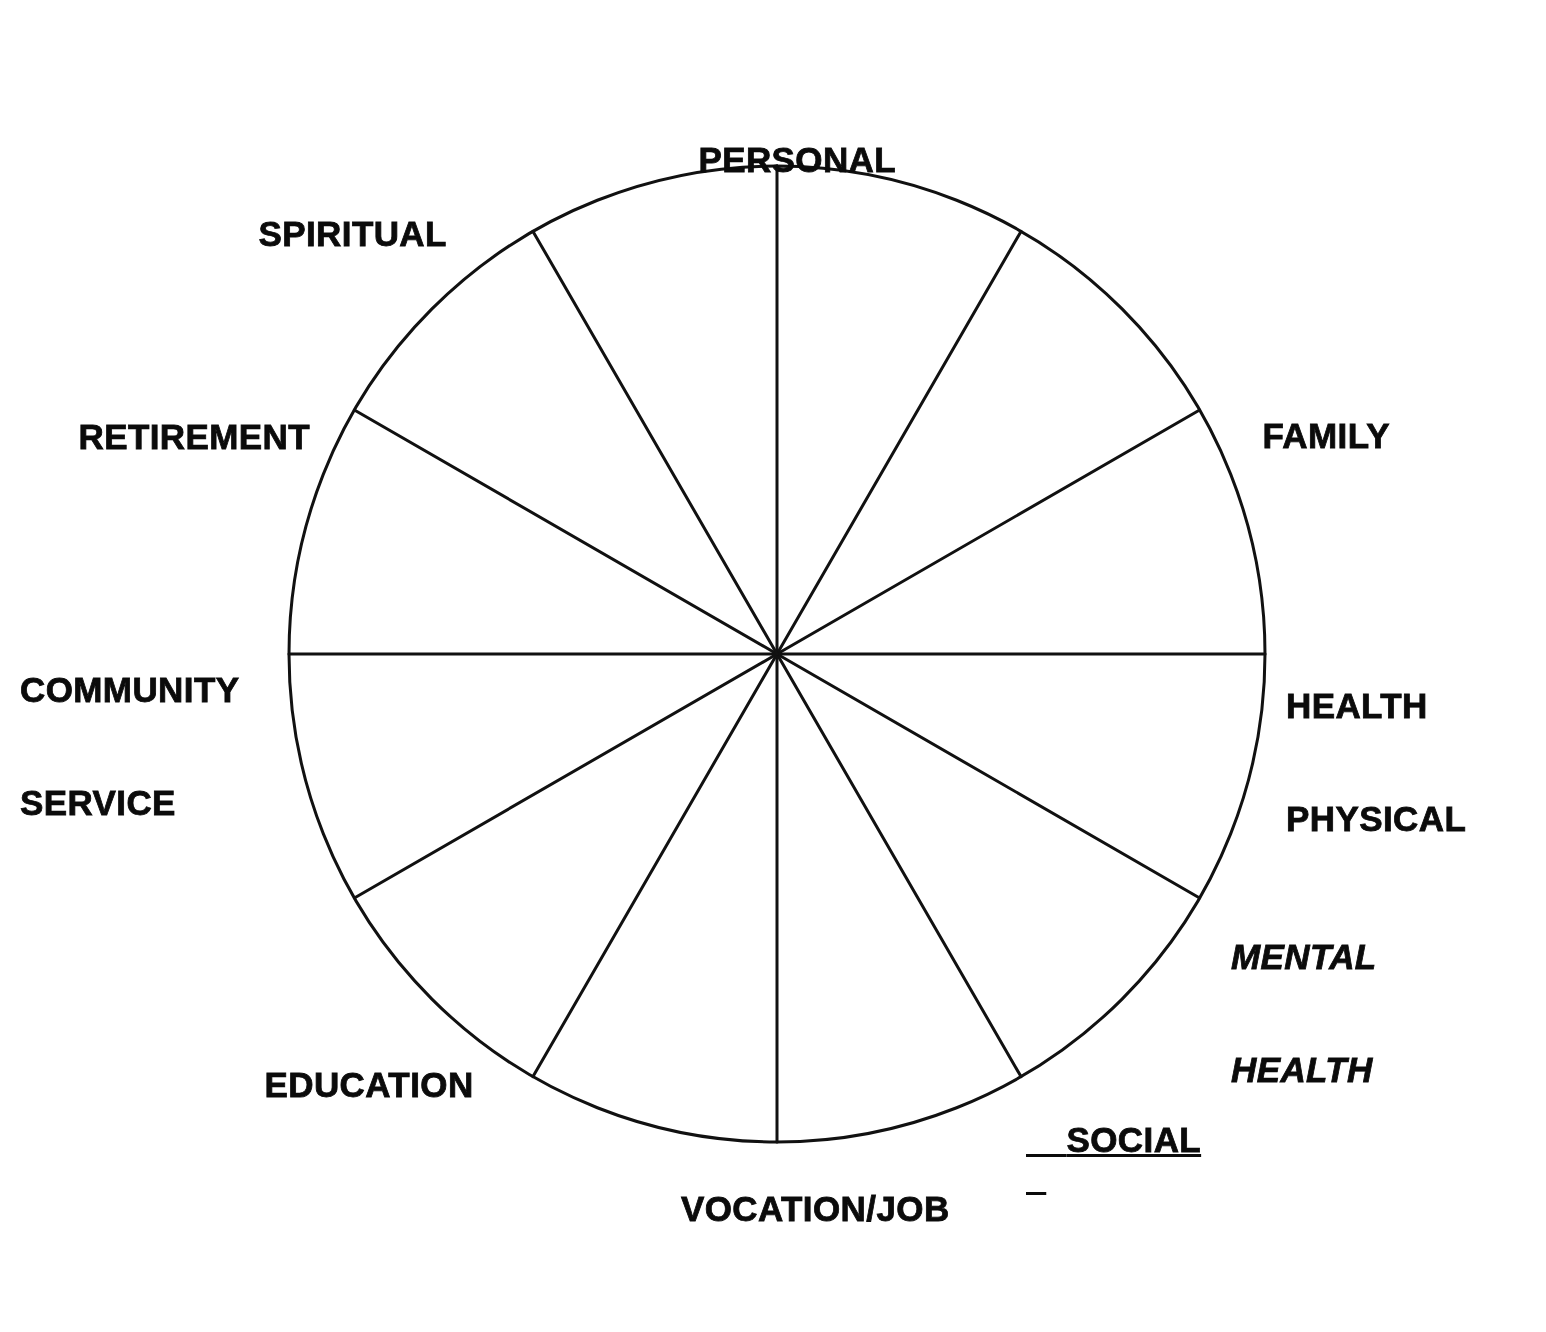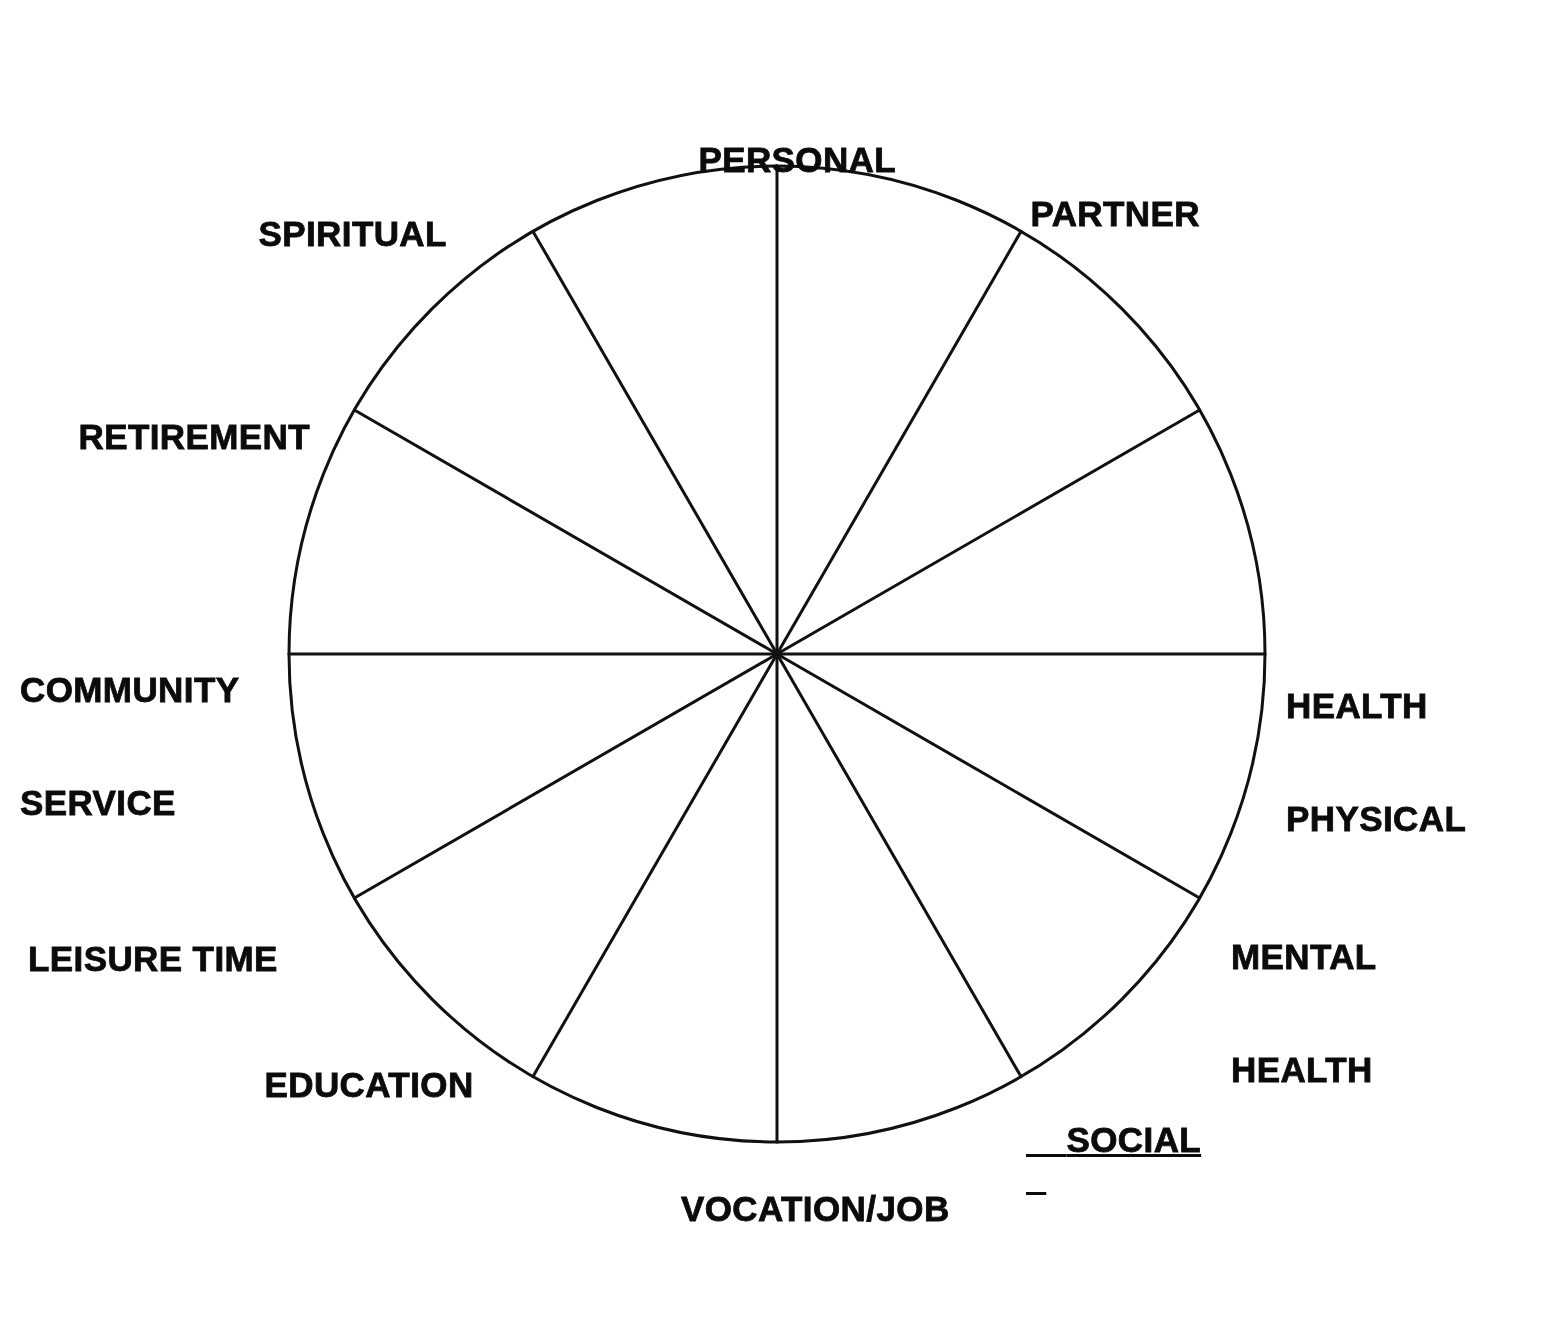--- a/index.html
+++ b/index.html
@@ -70,49 +70,48 @@
           <line x1="777" y1="654" x2="354.38" y2="410.00"></line>
           <line x1="777" y1="654" x2="533.00" y2="231.38"></line>
         </g>
     </g>
   </svg>
 
   <div class="sector-label lbl-center" style="left:557px; top:103px; width:440px;">
     <span>PERSONAL</span>
   </div>
 
-  <div class="sector-label lbl-left" style="left:990px; top:157px; width:340px;">
-    <span>PARTNER</span>
+
+  <div class="sector-label lbl-left" style="left:1222px; top:379px; width:310px;">
+    <span>FAMILY</span>
   </div>
-
 
   <div class="sector-label lbl-left" style="left:1286px; top:611px; width:255px;">
     <div>HEALTH</div>
     <div>PHYSICAL</div>
   </div>
 
-  <div class="sector-label lbl-left" style="left:1231px; top:862px; width:300px;">
+  <div class="sector-label lbl-left" style="left:1231px; top:862px; width:300px;font-style:italic;">
     <div>MENTAL</div>
     <div>HEALTH</div>
   </div>
 
   <div class="sector-label lbl-left" style="left:1026px; top:1083px; width:290px;text-decoration:underline;">
     <span>SOCIAL</span>
   </div>
 
   <div class="sector-label lbl-center" style="left:575px; top:1152px; width:440px;">
     <span>VOCATION/JOB</span>
   </div>
 
   <div class="sector-label lbl-right" style="left:224px; top:1028px; width:322px;">
     <span>EDUCATION</span>
   </div>
 
   <div class="sector-label lbl-right" style="left:28px; top:864px; width:300px;">
-    <div>LEISURE TIME</div>
   </div>
 
   <div class="sector-label lbl-right" style="left:20px; top:595px; width:262px;">
     <div>COMMUNITY</div>
     <div>SERVICE</div>
   </div>
 
   <div class="sector-label lbl-right" style="left:38px; top:380px; width:290px;">
     <span>RETIREMENT</span>
   </div>

